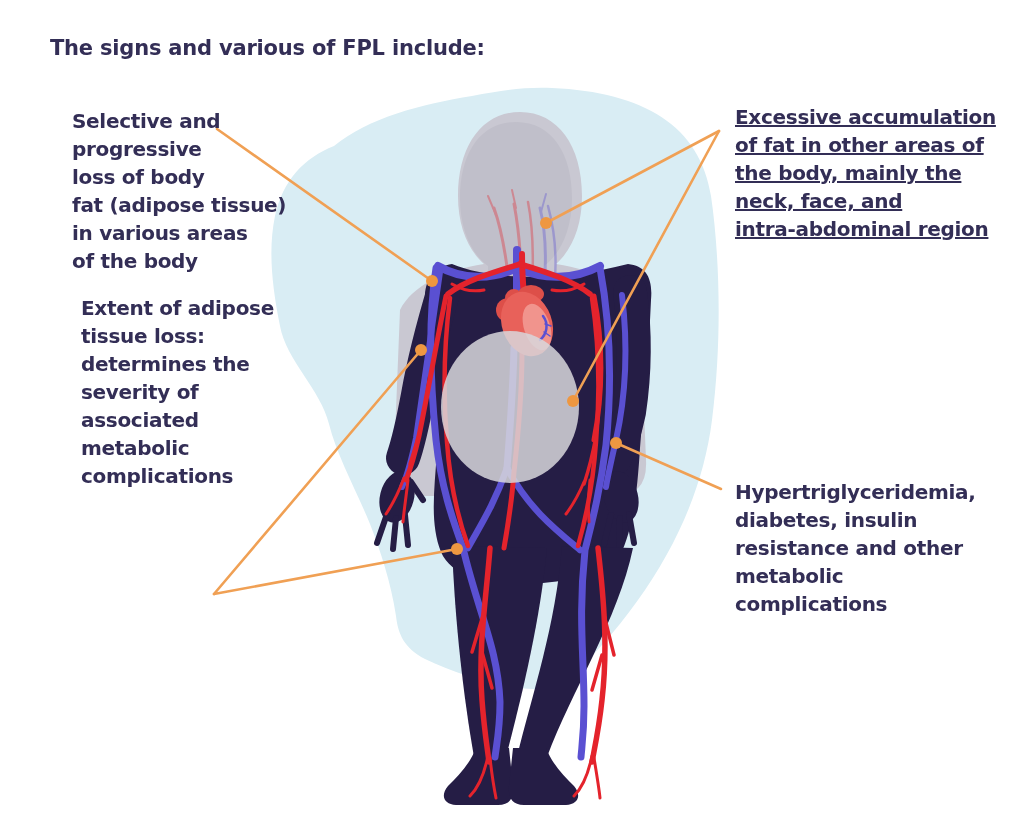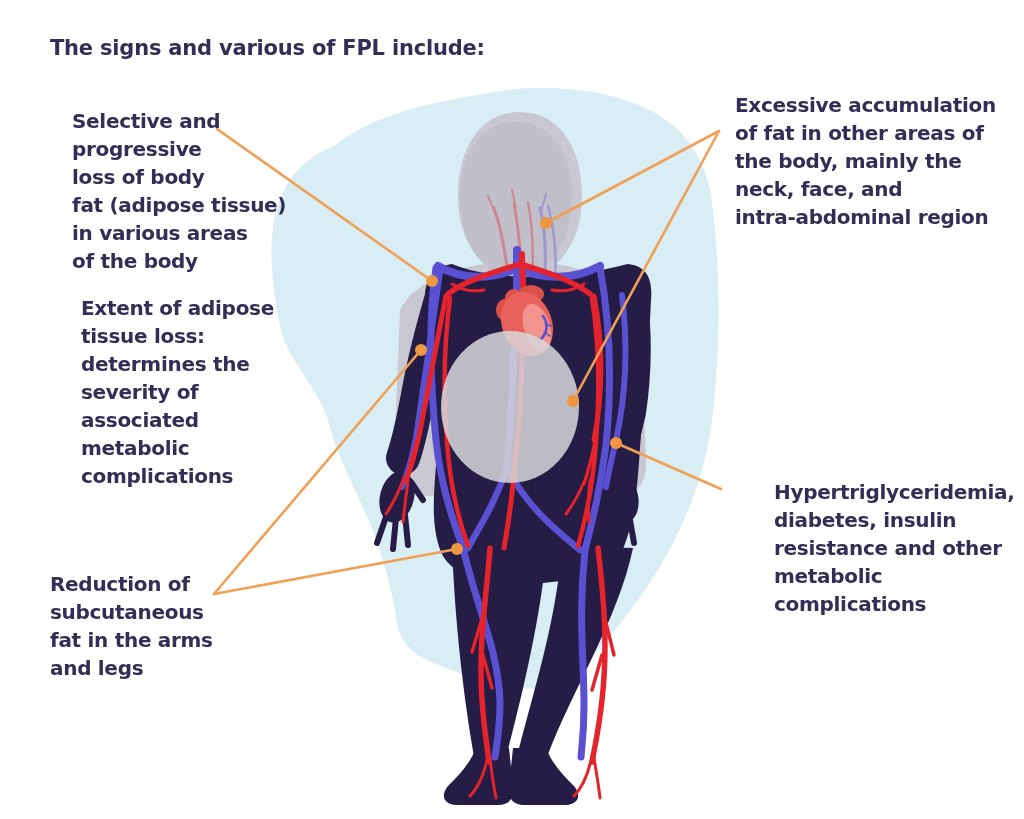--- a/index.html
+++ b/index.html
@@ -25,22 +25,22 @@
     white-space: pre-line;
     font-size: 20px;
     font-weight: 600;
     line-height: 28px;
     letter-spacing: -0.3px;
     color: #332E56;
   }
   .ann-left-1 { left: 50px; top: 107px; margin-left: 22px; }
   .ann-left-2 { left: 50px; top: 294px; margin-left: 31px; }
   .ann-left-3 { left: 50px; top: 570px; }
-  .ann-right-1 { left: 735px; top: 91px; }
-  .ann-right-2 { left: 774px; top: 478px; }
+  .ann-right-1 { left: 735px; top: 103px; text-decoration: underline; }
+  .ann-right-2 { left: 735px; top: 478px; }
   svg.figure { position: absolute; left: 0; top: 0; }
 </style>
 </head>
 <body>
 
 <div class="canvas">
 
   <svg class="figure" width="1024" height="819" viewBox="0 0 1024 819">
 
     <path fill="#D9EDF4" d="
@@ -214,24 +214,20 @@
 of the body</div>
 
   <div class="annotation ann-left-2">Extent of adipose
 tissue loss:
 determines the
 severity of
 associated
 metabolic
 complications</div>
 
-  <div class="annotation ann-left-3">Reduction of
-subcutaneous
-fat in the arms
-and legs</div>
 
   <div class="annotation ann-right-1">Excessive accumulation
 of fat in other areas of
 the body, mainly the
 neck, face, and
 intra-abdominal region</div>
 
   <div class="annotation ann-right-2">Hypertriglyceridemia,
 diabetes, insulin
 resistance and other

